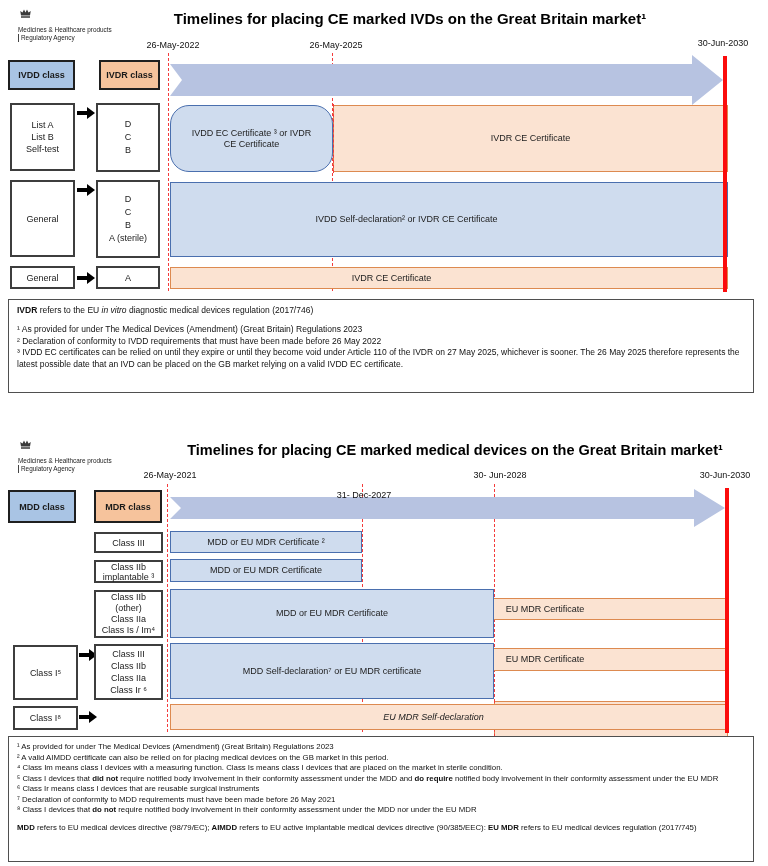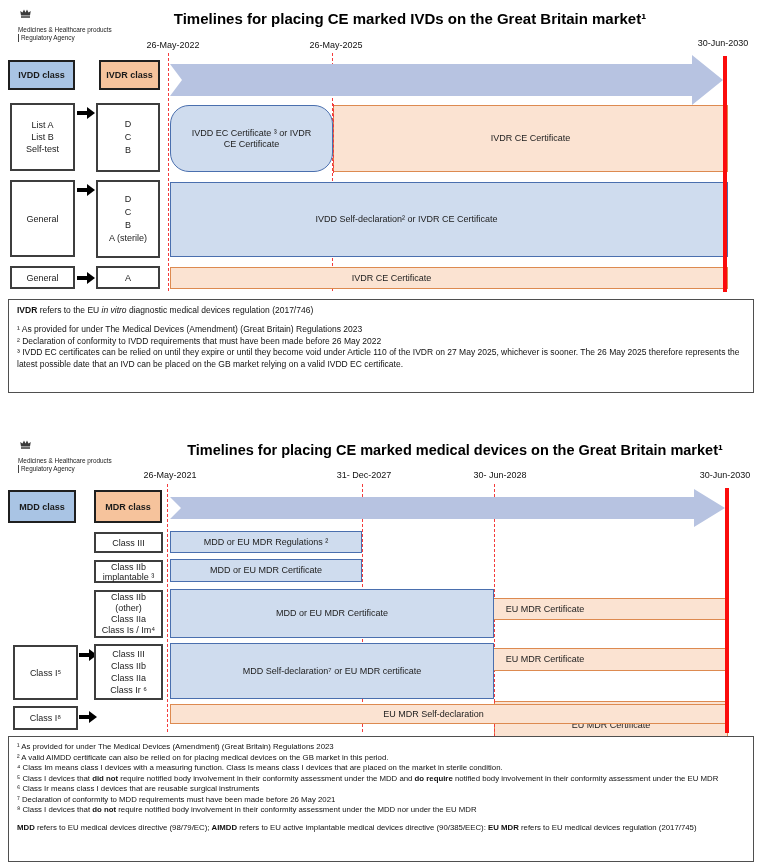--- a/index.html
+++ b/index.html
@@ -128,40 +128,40 @@
       <path d="M4 10 L3 4 L6 6 L8 2 L10 6 L12 2 L14 6 L17 4 L16 10 Z" fill="#3a3a3a"></path>
       <rect x="4" y="11" width="12" height="2" fill="#3a3a3a"></rect>
     </svg>
     <div class="l1">Medicines &amp; Healthcare products</div>
     <div class="l2">Regulatory Agency</div>
   </div>
 
   <div class="abs title" style="left:140px;top:442px;width:630px;font-size:14.5px;">Timelines for placing CE marked medical devices on the Great Britain market¹</div>
 
   <div class="abs date" style="left:170px;top:470px;">26-May-2021</div>
-  <div class="abs date" style="left:364px;top:470px;">31- Dec-2027</div>
+  <div class="abs date" style="left:364px;top:490px;">31- Dec-2027</div>
   <div class="abs date" style="left:500px;top:470px;">30- Jun-2028</div>
   <div class="abs date" style="left:725px;top:470px;">30-Jun-2030</div>
 
   <div class="abs dashline" style="left:167px;top:484px;height:248px;"></div>
   <div class="abs dashline" style="left:362px;top:484px;height:248px;"></div>
   <div class="abs dashline" style="left:494px;top:484px;height:248px;"></div>
   <div class="abs redline" style="left:725px;top:488px;height:245px;"></div>
 
   <svg class="abs tarrow" style="left:170px;top:489px;" width="555" height="38" viewBox="0 0 555 38">
     <polygon points="0,8 524,8 524,0 555,19 524,38 524,30 0,30 11,19" fill="#b7c3e1"></polygon>
   </svg>
 
   <div class="abs legend blue" style="left:8px;top:490px;width:68px;height:33px;">MDD class</div>
   <div class="abs legend orange" style="left:94px;top:490px;width:68px;height:33px;">MDR class</div>
 
   <div class="abs wbox" style="left:94px;top:532px;width:69px;height:21px;">
     <div>Class III</div>
   </div>
-  <div class="abs bar blue" style="left:170px;top:531px;width:192px;height:22px;">MDD or EU MDR Regulations ²</div>
+  <div class="abs bar blue" style="left:170px;top:531px;width:192px;height:22px;">MDD or EU MDR Certificate ²</div>
   <div class="abs bar orange dash-left" style="left:362px;top:531px;width:366px;height:22px;">EU MDR Certificate</div>
 
   <div class="abs wbox" style="left:94px;top:560px;width:69px;height:23px;line-height:10px;">
     <div>Class IIb</div>
     <div>implantable ³</div>
   </div>
   <div class="abs bar blue" style="left:170px;top:559px;width:192px;height:23px;">MDD or EU MDR Certificate</div>
   <div class="abs bar orange dash-left" style="left:362px;top:559px;width:366px;height:23px;">EU MDR Certificate</div>
 
   <div class="abs wbox" style="left:94px;top:590px;width:69px;height:48px;line-height:11px;">
@@ -190,21 +190,21 @@
 
   <div class="abs wbox" style="left:13px;top:706px;width:65px;height:24px;">
     <div>Class I⁸</div>
   </div>
   <svg class="abs barrow" style="left:79px;top:711px;" width="18" height="12" viewBox="0 0 18 12">
       <polygon points="0,4 10,4 10,0 18,6 10,12 10,8 0,8" fill="#000"></polygon>
     </svg>
   <div class="abs wbox" style="left:94px;top:740px;width:69px;height:24px;border-radius:9px;">
     <div>Class I</div>
   </div>
-  <div class="abs bar orange" style="left:170px;top:704px;width:558px;height:20px;padding-right:31px;">EU MDR Self-declaration</div>
+  <div class="abs bar orange" style="left:170px;top:704px;width:558px;height:26px;padding-right:31px;font-style:italic;">EU MDR Self-declaration</div>
 
   <div class="abs fnbox fn2" style="left:8px;top:736px;width:746px;height:126px;">
     <div class="fline"><span>¹ As provided for under The Medical Devices (Amendment) (Great Britain) Regulations 2023</span></div>
     <div class="fline"><span>² A valid AIMDD certificate can also be relied on for placing medical devices on the GB market in this period.</span></div>
     <div class="fline"><span>⁴ Class Im means class I devices with a measuring function. Class Is means class I devices that are placed on the market in sterile condition.</span></div>
     <div class="fline"><span>⁵ Class I devices that </span><span style="font-weight: bold;">did not</span><span> require notified body involvement in their conformity assessment under the MDD and </span><span style="font-weight: bold;">do require</span><span> notified body involvement in their conformity assessment under the EU MDR</span></div>
     <div class="fline"><span>⁶ Class Ir means class I devices that are reusable surgical instruments</span></div>
     <div class="fline"><span>⁷ Declaration of conformity to MDD requirements must have been made before 26 May 2021</span></div>
     <div class="fline"><span>⁸ Class I devices that </span><span style="font-weight: bold;">do not</span><span> require notified body involvement in their conformity assessment under the MDD nor under the EU MDR</span></div>
     <div class="fgap2"></div>

